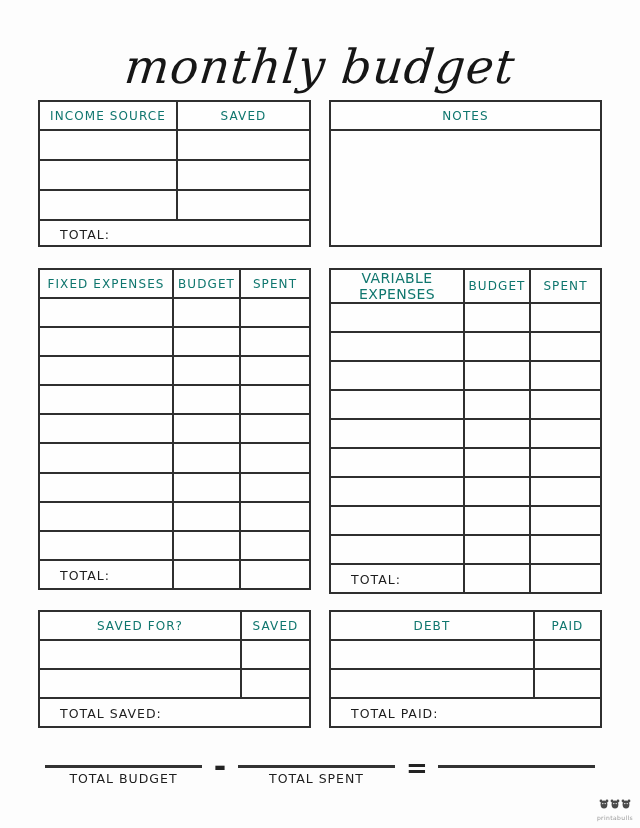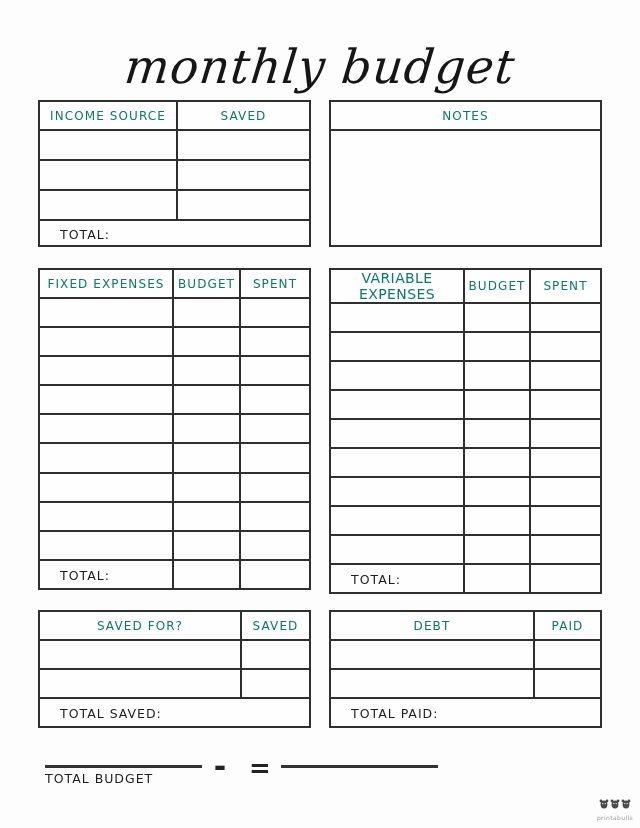--- a/index.html
+++ b/index.html
@@ -77,20 +77,21 @@
     display: flex;
     align-items: flex-start;
   }
   .blank-group { width: 157px; }
   .blank-line {
     height: 16px;
     border-bottom: 3px solid #333;
   }
   .blank-label {
     margin-top: 3px;
+    text-align: center;
     font-size: 12.5px;
     letter-spacing: 1px;
     color: #1d1d1d;
   }
   .operator {
     text-align: center;
     font-weight: bold;
     color: #222;
   }
   .op-minus { width: 36px; font-size: 30px; line-height: 30px; }
@@ -365,20 +366,24 @@
     </tbody>
   </table>
 </div>
 
 <div class="formula">
   <div class="blank-group">
     <div class="blank-line"></div>
     <div class="blank-label">TOTAL BUDGET</div>
   </div>
   <div class="operator op-minus">-</div>
+  <div class="blank-group">
+    <div class="blank-line"></div>
+    <div class="blank-label">TOTAL SPENT</div>
+  </div>
   <div class="operator op-equals">=</div>
   <div class="blank-group">
     <div class="blank-line"></div>
   </div>
 </div>
 
 <div class="logo">
   <span>
     <svg width="32" height="11" viewBox="0 0 32 11" aria-hidden="true">
       <g fill="#4a4a4a">

